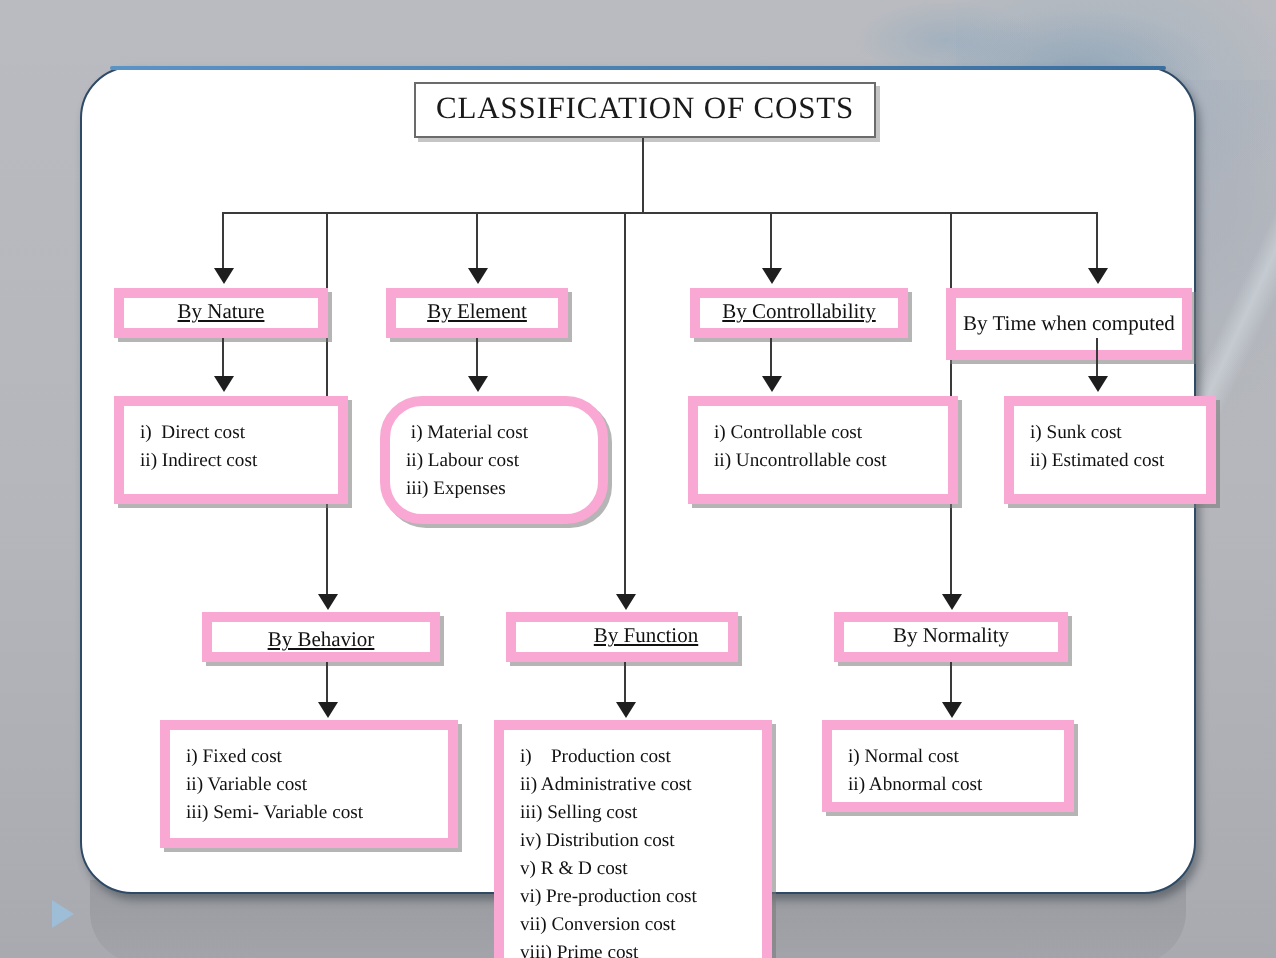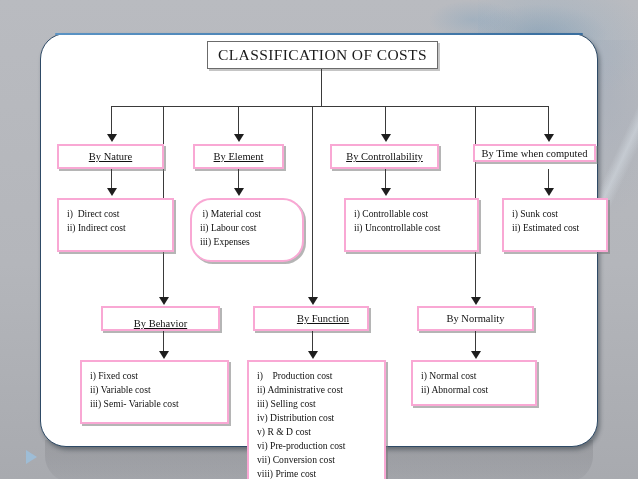--- a/index.html
+++ b/index.html
@@ -53,21 +53,21 @@
   .tri{
     position:absolute;left:26px;top:450px;
     width:0;height:0;border-left:11px solid #9cc0dd;
     border-top:7px solid transparent;border-bottom:7px solid transparent;
     opacity:.85;
   }
 
   
   .box{
     position:absolute;box-sizing:border-box;
-    background:#fff;border:2px solid #f9a8d4;
+    background:#fff;border:5px solid #f9a8d4;
     box-shadow:2px 2px 0 rgba(120,120,120,.55);
   }
   .title-box{
     border:1px solid #6b6b6b;
     display:flex;align-items:center;justify-content:center;
     font-size:15.5px;letter-spacing:.4px;color:#1a1a1a;
     box-shadow:2px 2px 0 rgba(140,140,140,.5);
   }
   .cat-box{
     display:flex;align-items:center;justify-content:center;
@@ -148,31 +148,31 @@
       <span class="u">By Element</span>
     </div>
     <div class="ln v" style="left:197px;top:135px;height:21px;"></div>
     <div class="arrow" style="left:193px;top:154px;"></div>
     <div class="box list-box" style="left:149px;top:164px;width:114px;height:64px;border-radius:21px;">
       <div> i) Material cost</div>
       <div>ii) Labour cost</div>
       <div>iii) Expenses</div>
     </div>
 
-    <div class="box cat-box" style="left:289px;top:110px;width:109px;height:25px;">
+    <div class="box cat-box" style="left:304px;top:110px;width:109px;height:25px;">
       <span class="u">By Controllability</span>
     </div>
     <div class="ln v" style="left:344px;top:135px;height:21px;"></div>
     <div class="arrow" style="left:340px;top:154px;"></div>
     <div class="box list-box" style="left:284px;top:164px;width:135px;height:54px;margin-left:19px;">
       <div>i) Controllable cost</div>
       <div>ii) Uncontrollable cost</div>
     </div>
 
-    <div class="box cat-box" style="left:432px;top:110px;width:123px;height:18px;">
+    <div class="box cat-box" style="left:432px;top:110px;width:123px;height:36px;">
       <span>By Time when computed</span>
     </div>
     <div class="ln v" style="left:507px;top:135px;height:21px;"></div>
     <div class="arrow" style="left:503px;top:154px;"></div>
     <div class="box list-box" style="left:461px;top:164px;width:106px;height:54px;">
       <div>i) Sunk cost</div>
       <div>ii) Estimated cost</div>
     </div>
 
     <div class="box cat-box" style="left:60px;top:272px;width:119px;height:25px;align-items:flex-end;">

